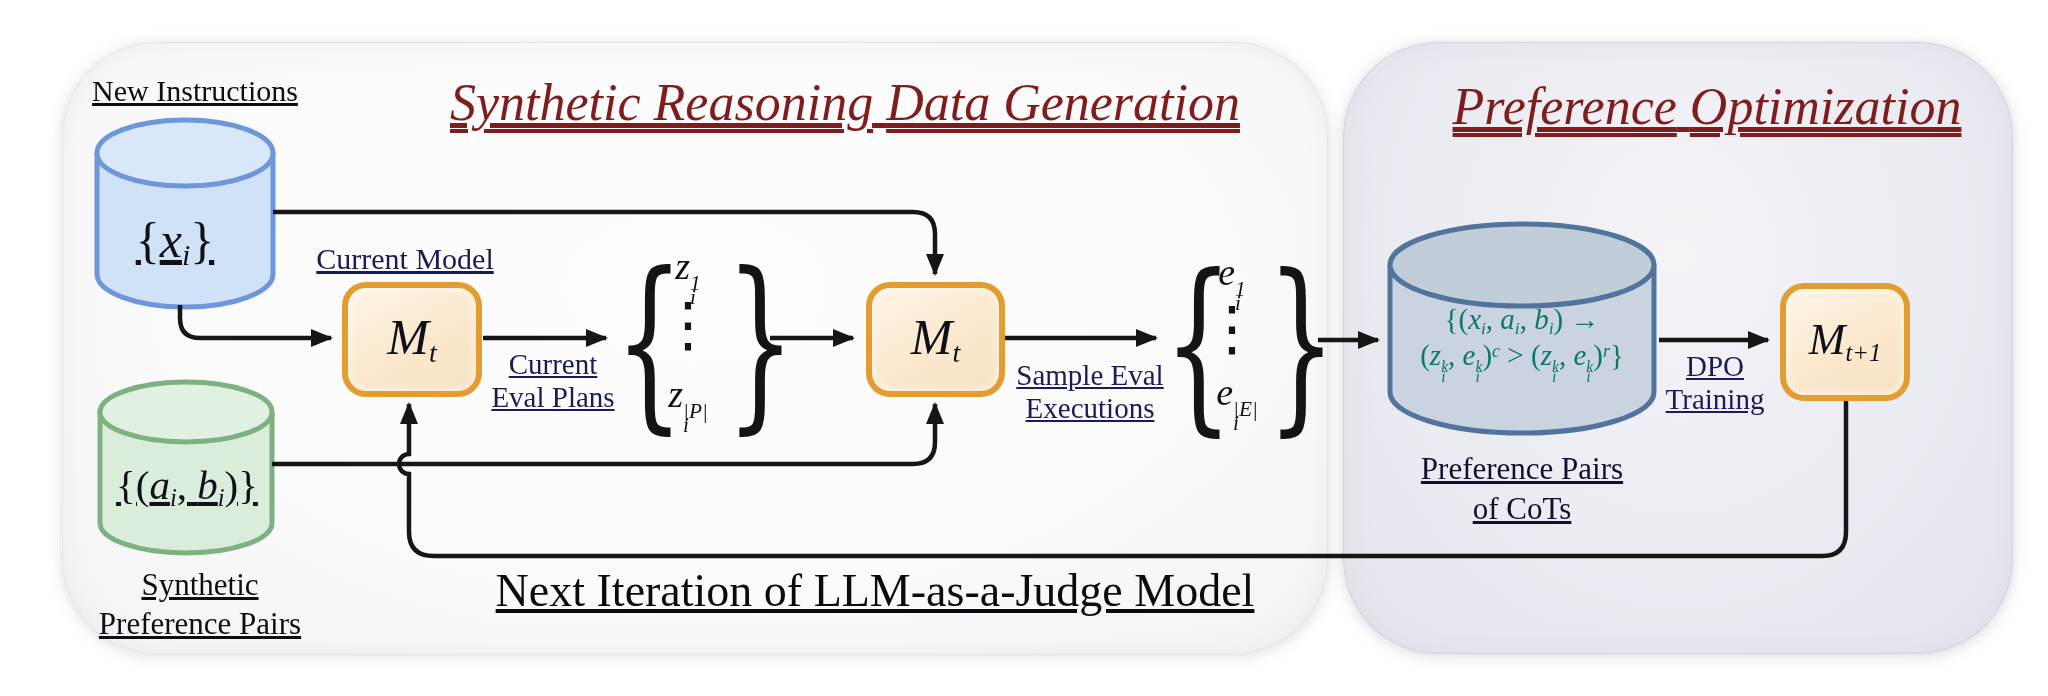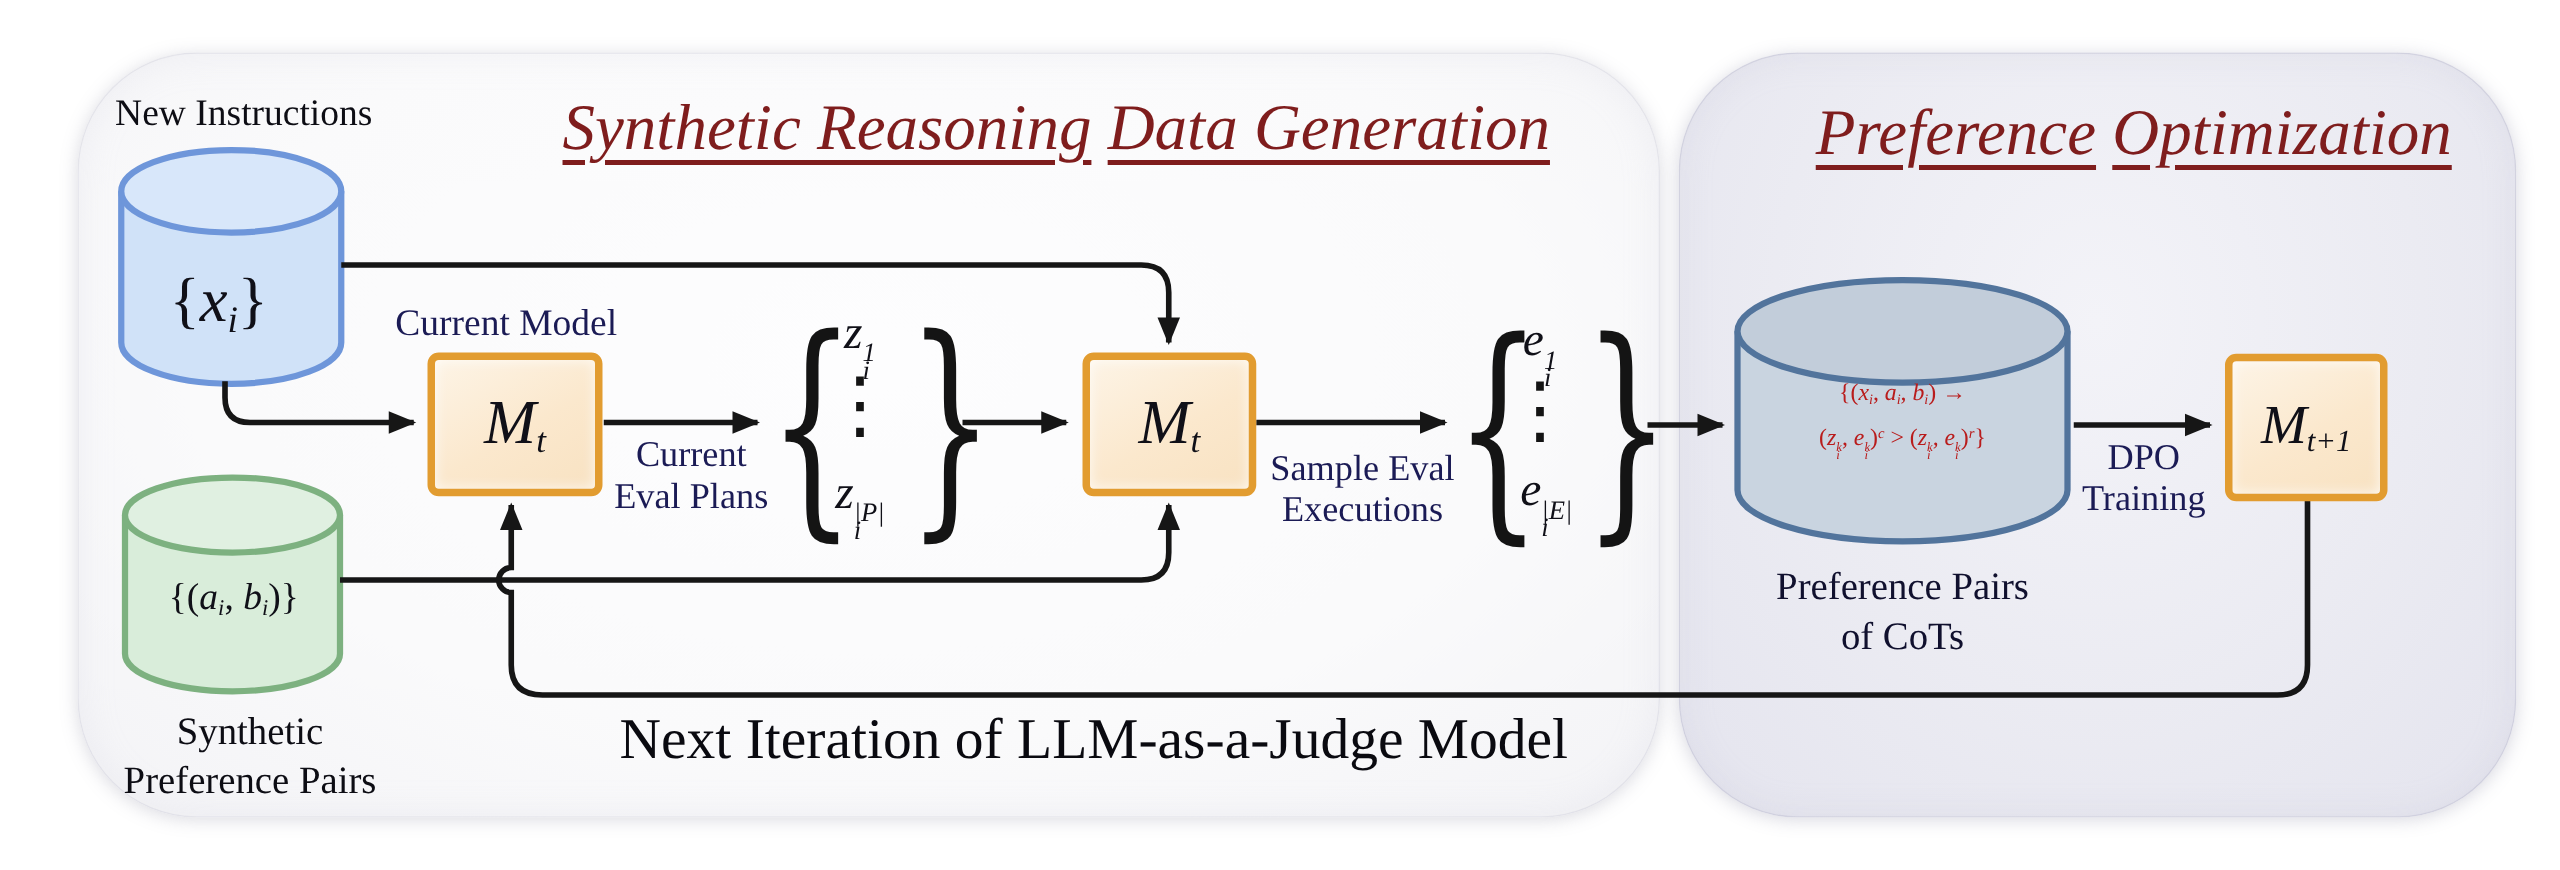--- a/index.html
+++ b/index.html
@@ -15,31 +15,31 @@
     box-shadow:0 2px 14px rgba(130,130,150,0.28), inset 0 0 30px rgba(200,200,215,0.18);
   }
   .panel.right{
     left:1343px;top:42px;width:670px;height:612px;
     background:radial-gradient(ellipse at 50% 35%, #f3f3f8 0%, #ebebf2 55%, #e4e4ee 100%);
     border:1px solid rgba(160,160,185,0.30);
     box-shadow:0 2px 14px rgba(130,130,155,0.30), inset 0 0 26px rgba(190,190,210,0.22);
   }
   .overlay{position:absolute;left:0;top:0;width:2048px;height:696px;pointer-events:none;}
 
-  .txt{position:absolute;text-align:center;}
+  .txt{position:absolute;text-align:center;text-decoration:underline;}
   .title{
     font-style:italic;font-size:52px;line-height:58px;color:#7f1d1d;white-space:nowrap;
   }
   .title .u{text-decoration:underline;text-decoration-thickness:4px;text-underline-offset:9px;}
   .plain-lbl{font-size:30px;line-height:34px;color:#0d0d14;}
   .navy-lbl{font-size:29px;line-height:33px;color:#1b1b55;}
   .big-lbl{font-size:46px;line-height:50px;color:#0a0a10;white-space:nowrap;}
 
   .model-box{
-    position:absolute;box-sizing:border-box;border:6px solid #e29c30;border-radius:9px;
+    position:absolute;box-sizing:border-box;border:6px solid #e29c30;border-radius:24px;
     background:linear-gradient(150deg,#fdf4e6 0%,#fbe8cd 55%,#f8e2c2 100%);
     display:flex;align-items:center;justify-content:center;
     box-shadow:inset 0 0 10px rgba(255,255,255,0.8);
   }
   .math{font-family:"Liberation Serif","DejaVu Serif",serif;font-style:italic;color:#101018;}
   .math .up{font-style:normal;}
   .sub{font-size:0.60em;font-style:italic;vertical-align:-0.28em;}
   .model-lbl{font-size:50px;line-height:1;}
   .model-lbl .sub{font-size:0.56em;}
   .m3 .model-lbl{font-size:44px;}
@@ -47,21 +47,21 @@
   .ss{display:inline-flex;flex-direction:column;align-items:flex-start;
       vertical-align:-0.52em;line-height:0.66;font-size:0.56em;font-style:italic;}
   .set-item{position:absolute;font-size:38px;white-space:nowrap;text-align:center;}
   .vdots{position:absolute;font-family:"DejaVu Sans",sans-serif;font-style:normal;
          font-size:60px;line-height:60px;color:#141414;text-align:center;}
   .brace{
     position:absolute;font-family:"DejaVu Serif",serif;font-style:normal;color:#141414;
     font-size:188px;line-height:196px;width:80px;text-align:center;
     transform:scaleX(0.58);transform-origin:center;
   }
-  .formula{position:absolute;font-size:19px;line-height:1;color:#b91c1c;
+  .formula{position:absolute;font-size:29px;line-height:1;color:#0f766e;
            text-align:center;white-space:nowrap;}
   .formula .ss{font-size:0.54em;vertical-align:-0.45em;}
   .fsup{font-size:0.62em;font-style:italic;vertical-align:0.45em;}
 </style>
 </head>
 <body>
 
 <div class="canvas">
 
   <div class="panel left"></div>
@@ -134,21 +134,21 @@
   </div>
   <div class="txt plain-lbl" style="left:75px;top:565px;width:250px;font-size:31px;line-height:39px;">
     <span>Synthetic</span><br>
     <span>Preference Pairs</span>
   </div>
   <div class="txt big-lbl" style="left:420px;top:566px;width:910px;">Next Iteration of LLM-as-a-Judge Model</div>
 
   <div class="txt math" style="left:115px;top:211px;width:120px;font-size:50px;">
     <span class="up">{</span><span>x</span><span class="sub">i</span><span class="up">}</span>
   </div>
-  <div class="txt math" style="left:103px;top:461px;width:168px;font-size:30px;">
+  <div class="txt math" style="left:103px;top:461px;width:168px;font-size:41px;">
     <span class="up">{(</span><span>a</span><span class="sub">i</span><span class="up">, </span><span>b</span><span class="sub">i</span><span class="up">)}</span>
   </div>
 
   <div class="model-box" style="left:342px;top:282px;width:140px;height:115px;">
     <span class="math model-lbl"><span>M</span><span class="sub">t</span></span>
   </div>
   <div class="model-box" style="left:866px;top:282px;width:139px;height:115px;">
     <span class="math model-lbl"><span>M</span><span class="sub">t</span></span>
   </div>
   <div class="model-box m3" style="left:1780px;top:283px;width:130px;height:118px;">

